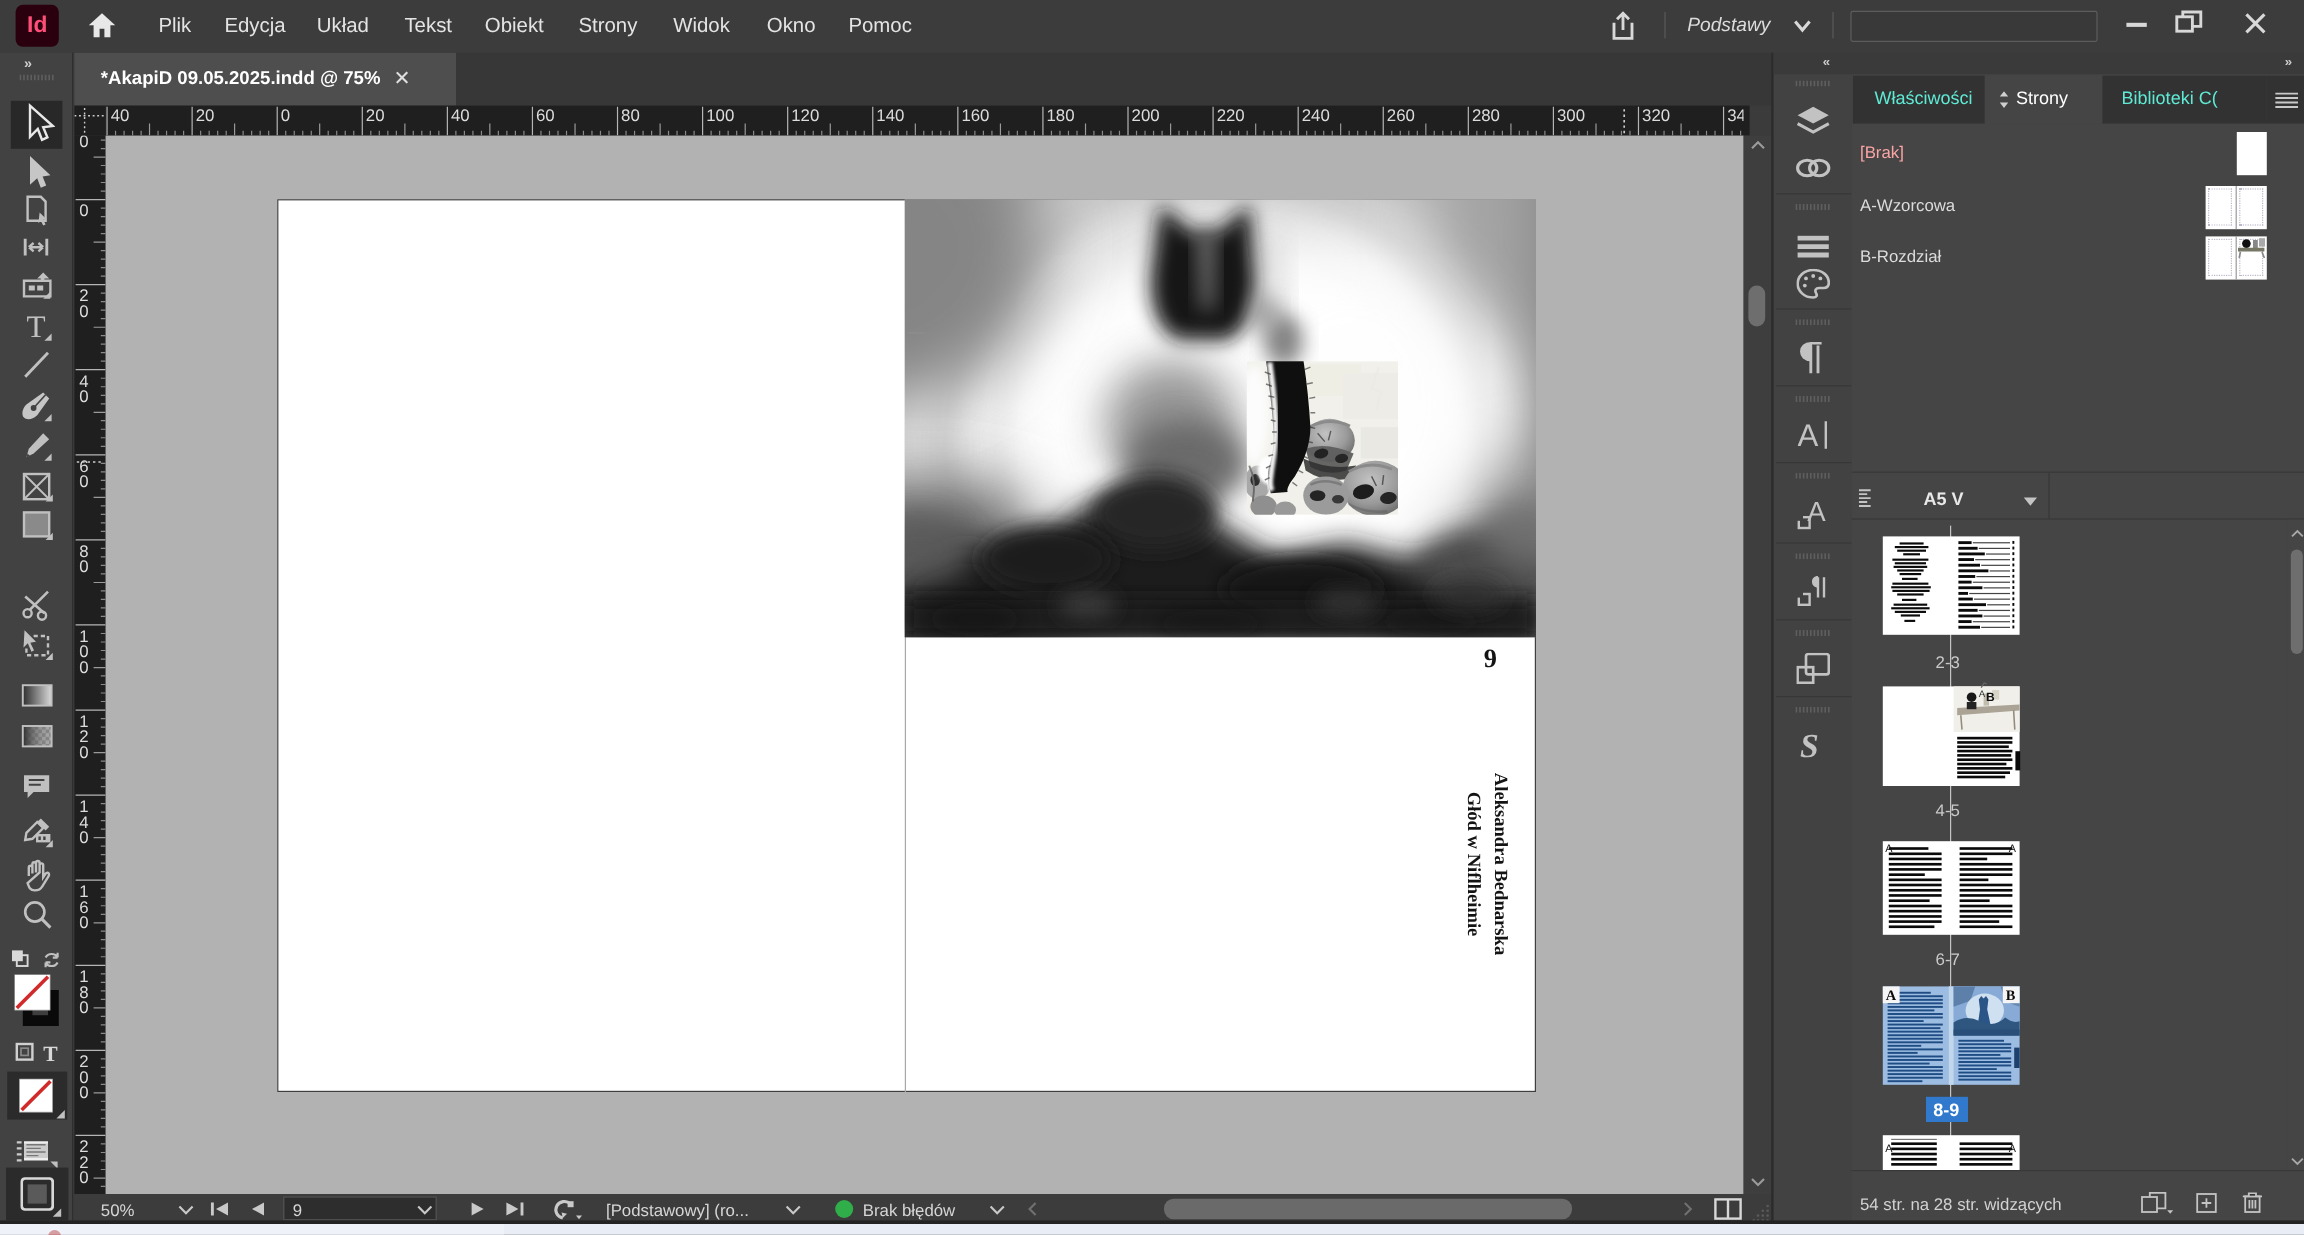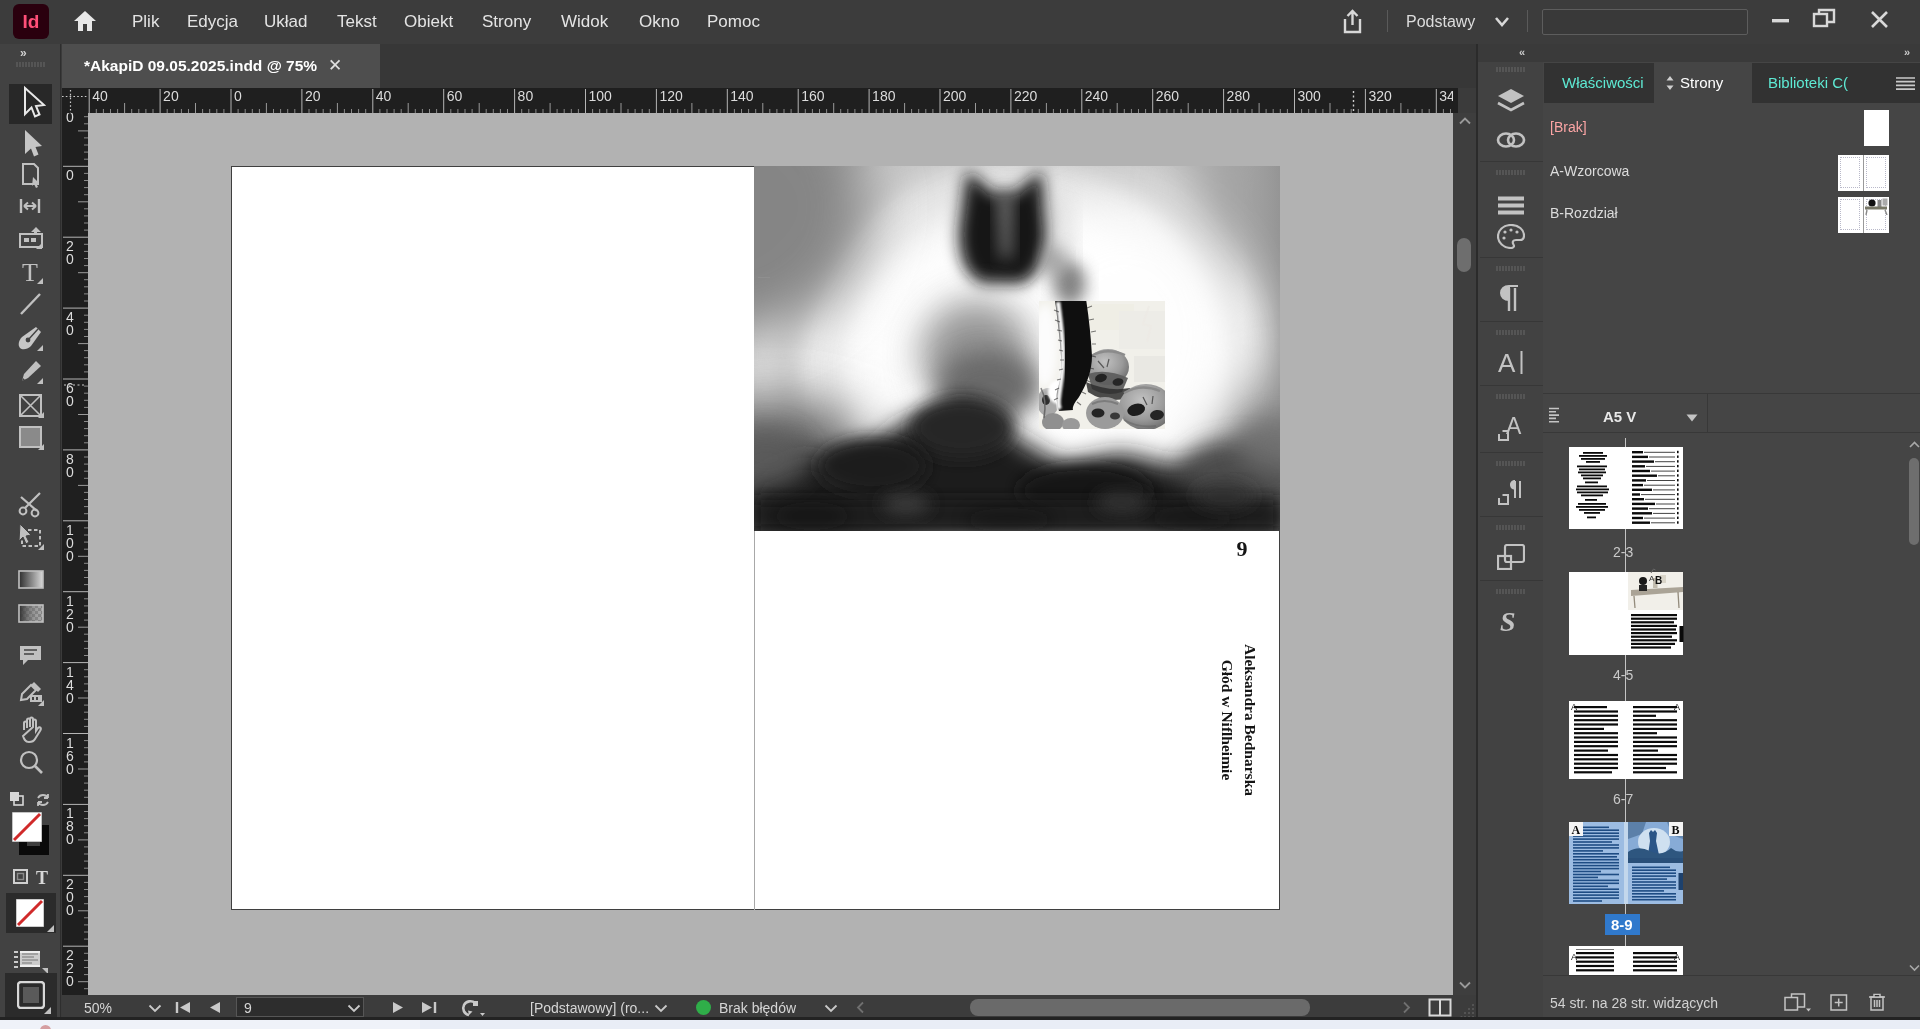--- a/index.html
+++ b/index.html
@@ -11,21 +11,21 @@
 
 #menubar { position:absolute; left:0; top:0; width:1920px; height:44px; background:#3c3c3c; }
 #idlogo { position:absolute; left:13px; top:4px; width:36px; height:35px; background:#2a000e;
   border-radius:6px; color:#ff4f78; font-weight:bold; font-size:19px; text-align:center; line-height:35px; }
 #homeicon { position:absolute; left:72px; top:8px; }
 .menuitem { position:absolute; top:0; height:44px; line-height:44px; color:#e4e4e4; font-size:17px; }
 
 
 #shareicon { position:absolute; left:1337px; top:7px; }
 .vsep { position:absolute; top:10px; width:1px; height:22px; background:#5a5a5a; }
-#workspace { position:absolute; left:1406px; top:0; height:44px; line-height:44px; color:#dcdcdc; font-size:16px; }
+#workspace { position:absolute; left:1406px; top:0; height:44px; line-height:44px; color:#dcdcdc; font-size:16px;font-style:italic; }
 #searchbox { position:absolute; left:1542px; top:9px; width:206px; height:26px; background:#393939;
   border:1px solid #5d5d5d; border-radius:2px; }
 .winbtn { position:absolute; top:0; color:#d8d8d8; }
 
 
 #tabwell { position:absolute; left:62px; top:44px; width:1414px; height:44px; background:#373737; }
 #doctab { position:absolute; left:0px; top:0px; width:318px; height:44px; background:#4e4e4e;
   color:#ffffff; font-size:15.5px; font-weight:bold; line-height:44px; }
 #doctab span.title { position:absolute; left:22px; }
 #doctab span.x { position:absolute; left:266px; top:0; font-weight:normal; font-size:17px; color:#e0e0e0;}
@@ -556,21 +556,21 @@
   <svg class="abs" style="left:358px;top:6px;" width="18" height="13" viewBox="0 0 18 13">
         <path d="M2 1 L12 6.5 L2 12 Z" fill="#c9c9c9"></path>
         <path d="M15 1 V12" stroke="#c9c9c9" stroke-width="2.4"></path>
       </svg>
   <svg class="abs" style="left:398px;top:4px;" width="26" height="18" viewBox="0 0 26 18">
     <path d="M9 16 C 4 15 2 10 4 6 C 6 2 12 1 15 4" fill="none" stroke="#c9c9c9" stroke-width="2.6"></path>
     <rect x="13" y="2" width="5" height="5" fill="#c9c9c9"></rect>
     <path d="M9 16 l-1 -4.5 l4.5 1 Z" fill="#c9c9c9"></path>
     <path d="M20 14 l5 0 l-2.5 3 Z" fill="#c9c9c9"></path>
   </svg>
-  <span class="abs" style="left:468px;top:5px;">[Podstawowy] (ro...</span>
+  <span class="abs" style="left:443px;top:5px;">[Podstawowy] (ro...</span>
   <svg class="abs" style="left:592px;top:9px;" width="14" height="9" viewBox="0 0 14 9">
         <path d="M1.5 1.5 L7 7 L12.5 1.5" fill="none" stroke="#c9c9c9" stroke-width="1.8"></path>
       </svg>
   <div class="abs" style="left:634px;top:5px;width:15px;height:15px;border-radius:50%;background:#2fae49;"></div>
   <span class="abs" style="left:657px;top:5px;">Brak błędów</span>
   <svg class="abs" style="left:762px;top:9px;" width="14" height="9" viewBox="0 0 14 9">
         <path d="M1.5 1.5 L7 7 L12.5 1.5" fill="none" stroke="#c9c9c9" stroke-width="1.8"></path>
       </svg>
   <svg class="abs" style="left:794px;top:6px;" width="9" height="13" viewBox="0 0 9 13">
         <path d="M7 1.5 L2 6.5 L7 11.5" fill="none" stroke="#707070" stroke-width="1.8"></path>

